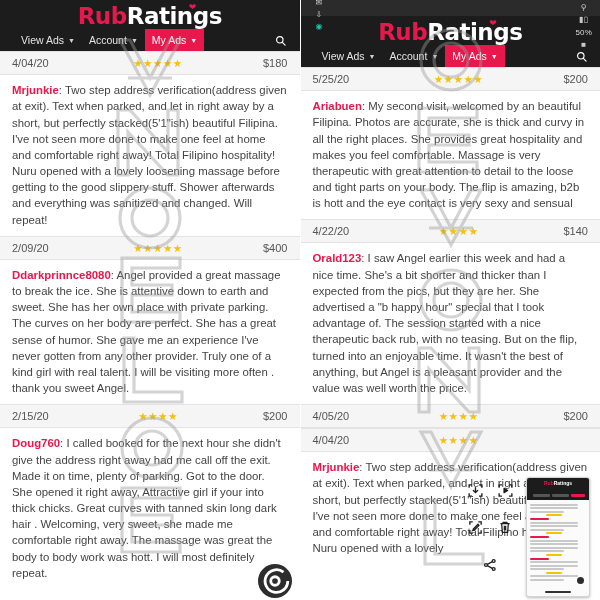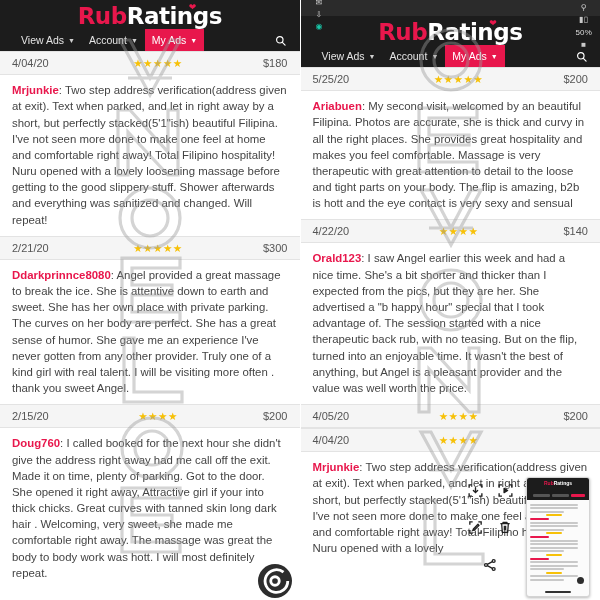--- a/index.html
+++ b/index.html
@@ -306,23 +306,23 @@
       <div class="meta-row">
         <div class="meta-date">4/04/20</div>
         <div class="meta-stars">★★★★★</div>
         <div class="meta-price">$180</div>
       </div>
       <div class="body">
         <span class="uname">Mrjunkie</span><span>: Two step address verification(address given at exit). Text when parked, and let in right away by a short, but perfectly stacked(5'1"ish) beautiful Filipina. I've not seen more done to make one feel at home and comfortable right away! Total Filipino hospitality! Nuru opened with a lovely loosening massage before getting to the good slippery stuff. Shower afterwards and everything was sanitized and changed. Will repeat!</span>
       </div>
 
       <div class="meta-row">
-        <div class="meta-date">2/21/20</div>
+        <div class="meta-date">2/09/20</div>
         <div class="meta-stars">★★★★★</div>
-        <div class="meta-price">$300</div>
+        <div class="meta-price">$400</div>
       </div>
       <div class="body">
         <span class="uname">Ddarkprinnce8080</span><span>: Angel provided a great massage to break the ice. She is attentive down to earth and sweet. She has her own place with private parking. The curves on her body are perfect. She has a great sense of humor. She gave me an experience I've never gotten from any other provider. Truly one of a kind girl with real talent. I will be visiting more often . thank you sweet Angel.</span>
       </div>
 
       <div class="meta-row">
         <div class="meta-date">2/15/20</div>
         <div class="meta-stars">★★★★</div>
         <div class="meta-price">$200</div>
       </div>

